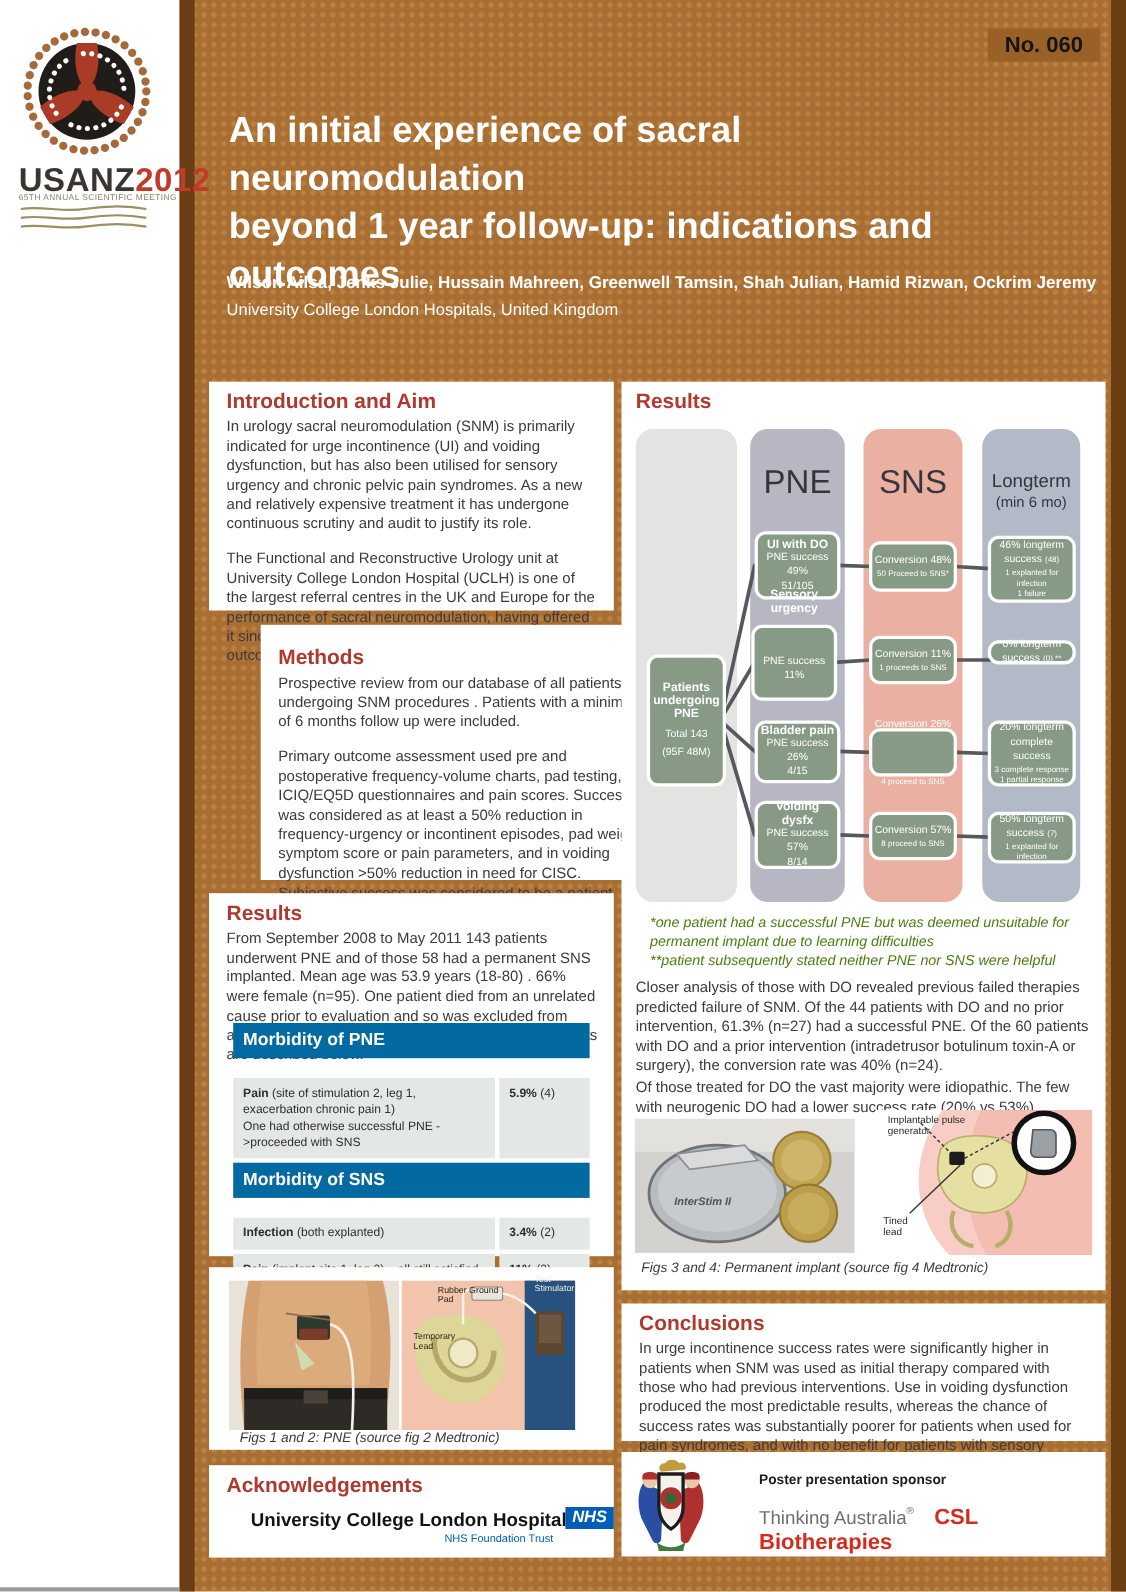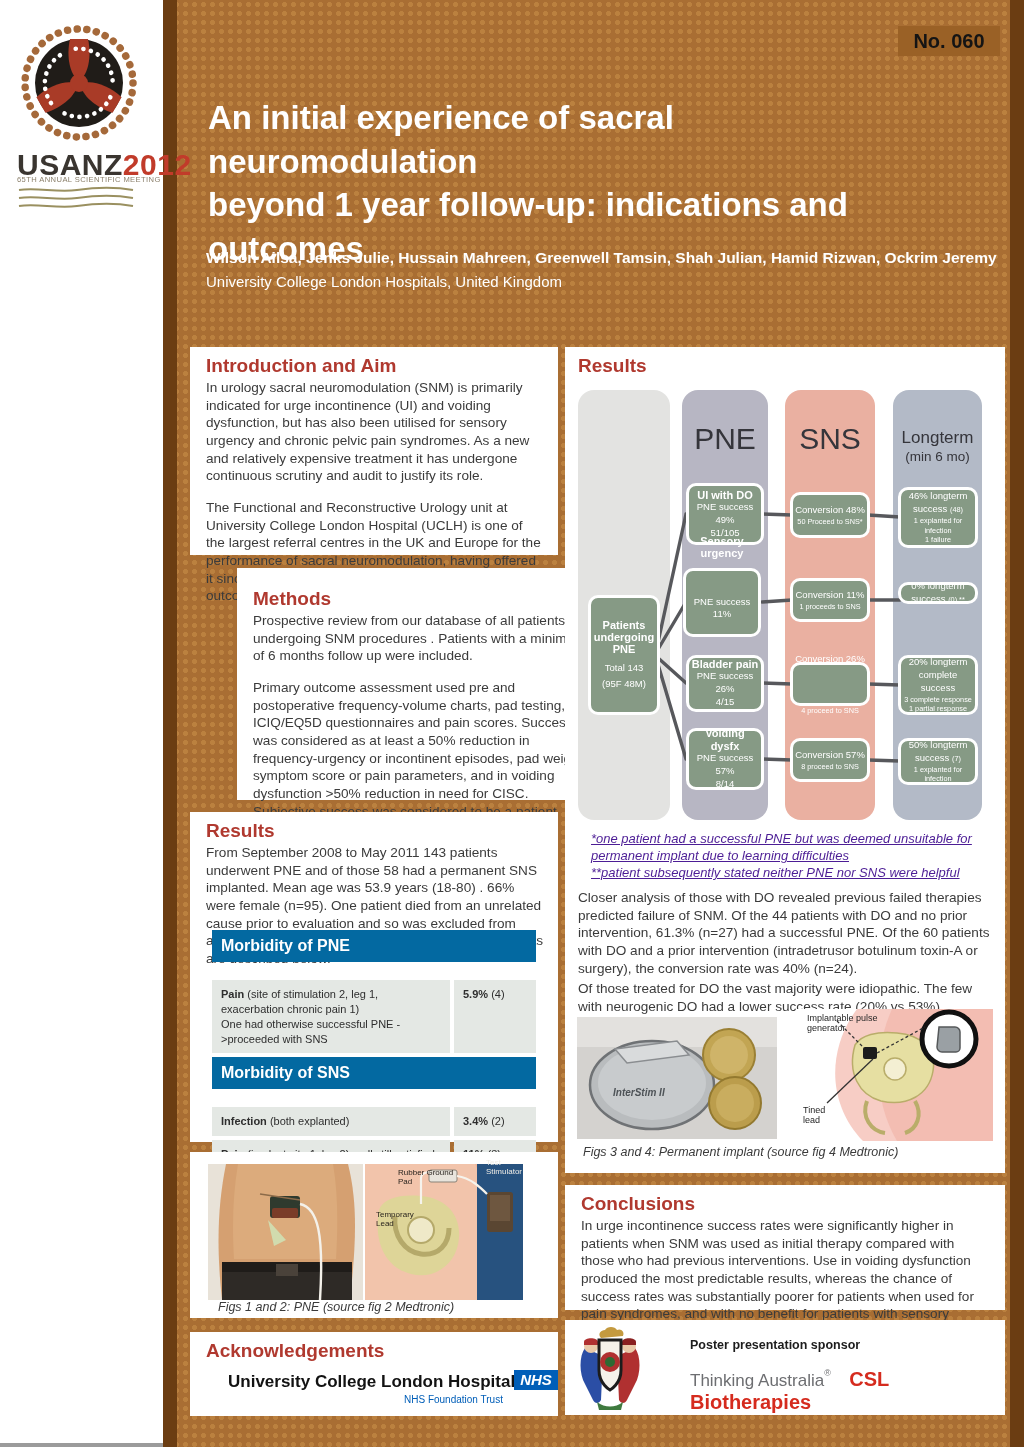--- a/index.html
+++ b/index.html
@@ -31,21 +31,21 @@
   .dh-sm{font-size:17px;line-height:1.2;}
   .dh-sm2{font-size:13.5px;}
   .gbox{position:absolute;background:#869a85;border:3px solid #fff;border-radius:10px;
         color:#fff;text-align:center;display:flex;flex-direction:column;
         justify-content:center;padding:3px 2px;z-index:3;}
   .gbox .t{font-weight:bold;font-size:11px;line-height:1.12;}
   .gbox .s{font-size:9.5px;line-height:1.35;}
   .gbox .xs{font-size:7.3px;line-height:1.3;}
   .gbox .sup{font-size:7.3px;}
   .conn{position:absolute;left:0;top:0;z-index:2;}
-  .footnote{font-style:italic;font-size:13px;line-height:1.32;color:#4c1d95;text-decoration:underline;}
+  .footnote{font-style:italic;font-size:13px;line-height:1.32;color:#4d7c0f;}
   .caption{font-style:italic;font-size:12.5px;color:#3b3b3b;}
   
   .tbl{position:absolute;left:22px;top:118px;width:324px;font-size:11px;color:#2e2e2e;}
   .tbl .hdr{background:#0369a1;color:#fff;font-weight:bold;font-size:16px;
             padding:7px 9px;margin-bottom:18px;}
   .tbl .row{display:flex;margin-bottom:4px;}
   .tbl .cell{background:#e4e8e4;padding:7px 9px;line-height:1.35;}
   .tbl .lab{flex:1;margin-right:4px;}
   .tbl .val{width:82px;}
   .tbl .b{font-weight:bold;}

